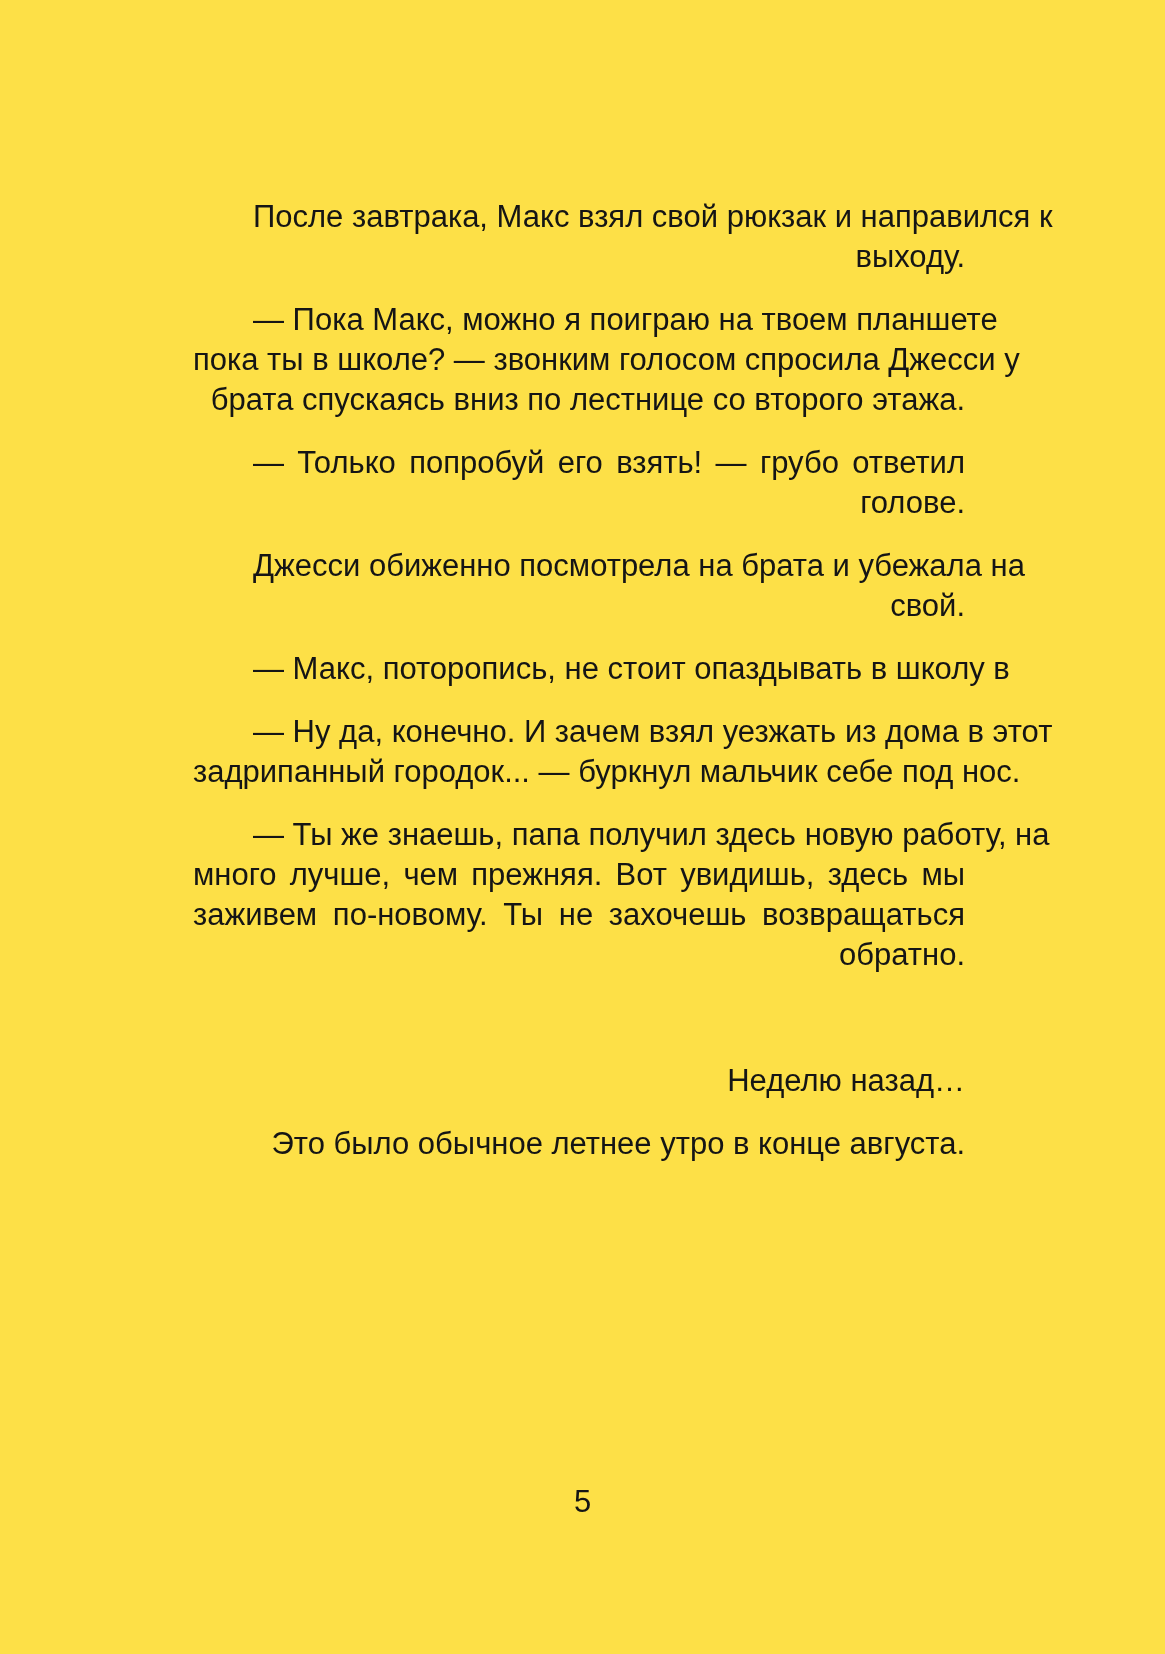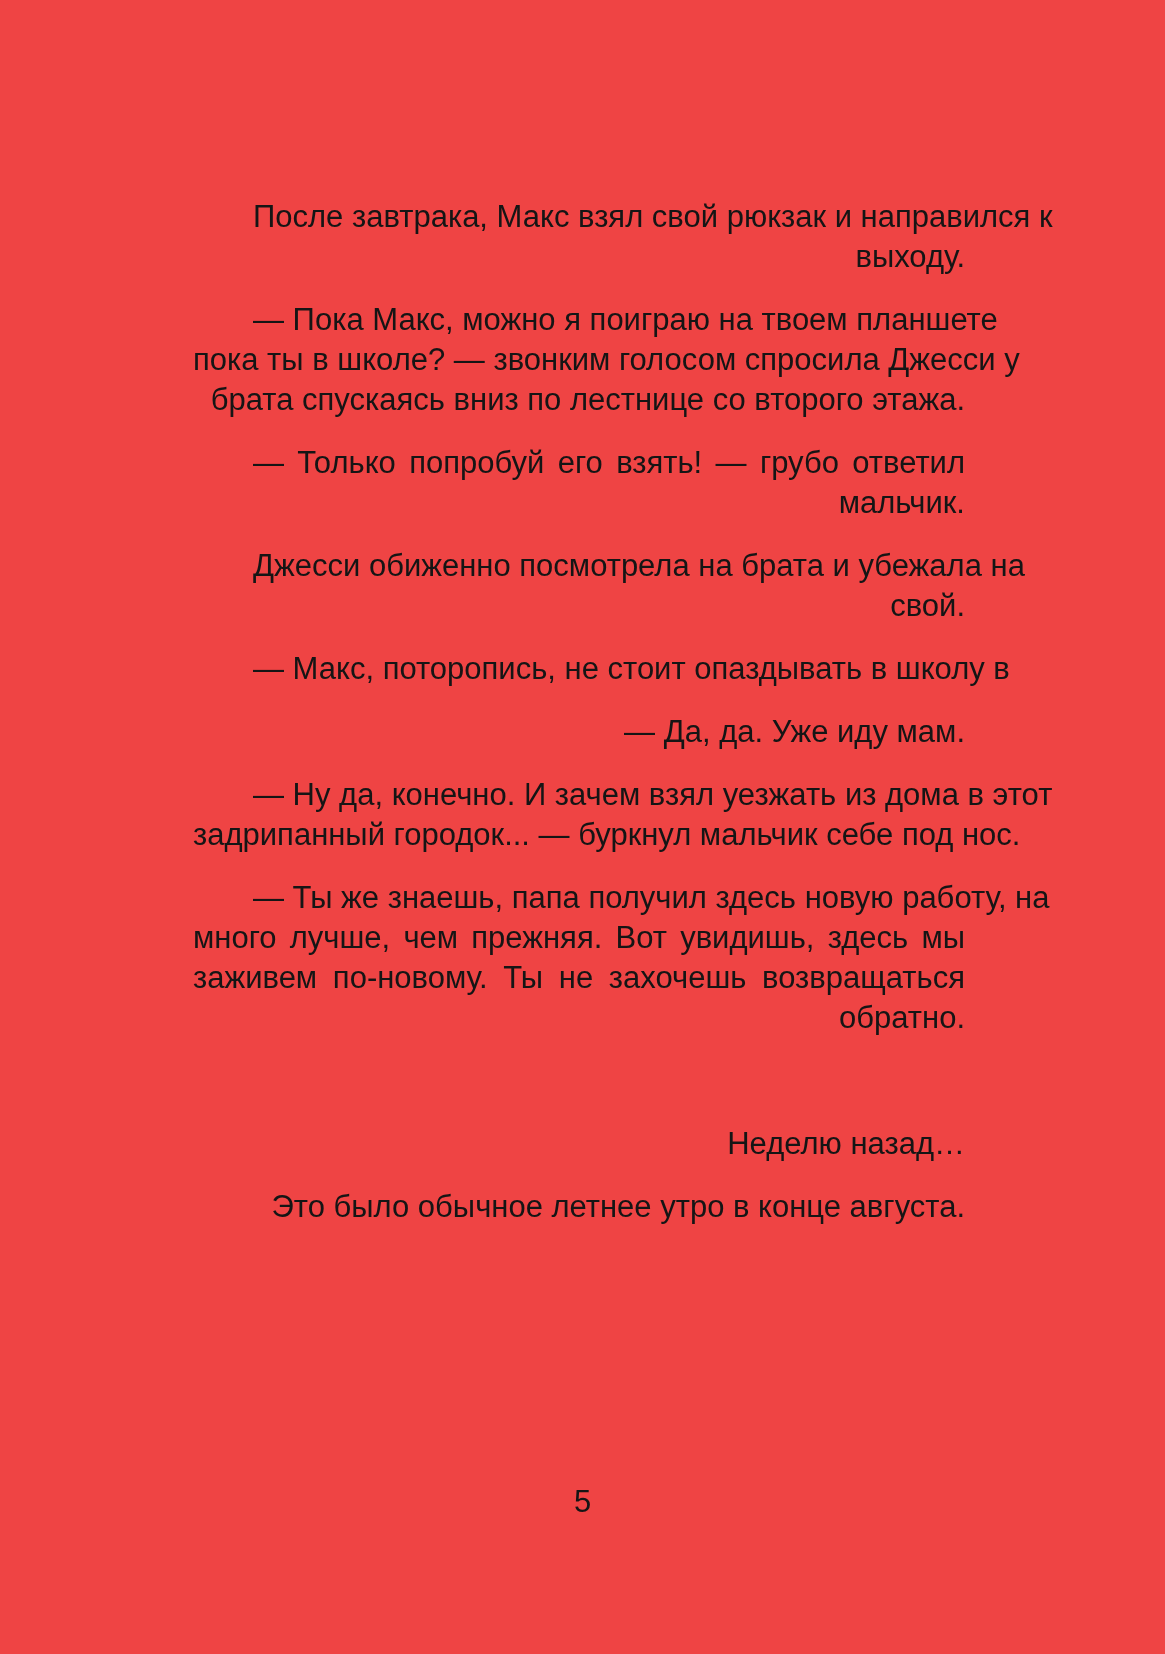--- a/index.html
+++ b/index.html
@@ -4,21 +4,21 @@
 <style>
   html, body {
     margin: 0;
     padding: 0;
     background: #ffffff;
   }
   .page {
     position: relative;
     width: 1165px;
     height: 1654px;
-    background: #ef4444;
+    background: #fde047;
     overflow: hidden;
     font-family: "Liberation Sans", sans-serif;
     color: #151515;
   }
   .text-block {
     position: absolute;
     left: 193px;
     top: 197px;
     width: 772px;
     font-size: 31px;
@@ -58,31 +58,28 @@
         <div class="line first just">После завтрака, Макс взял свой рюкзак и направился к</div>
         <div class="line">выходу.</div>
       </div>
       <div class="paragraph">
         <div class="line first just">— Пока Макс, можно я поиграю на твоем планшете</div>
         <div class="line just">пока ты в школе? — звонким голосом спросила Джесси у</div>
         <div class="line">брата спускаясь вниз по лестнице со второго этажа.</div>
       </div>
       <div class="paragraph">
         <div class="line first just">— Только попробуй его взять! — грубо ответил</div>
-        <div class="line">мальчик.</div>
+        <div class="line">голове.</div>
       </div>
       <div class="paragraph">
         <div class="line first just">Джесси обиженно посмотрела на брата и убежала на</div>
         <div class="line">свой.</div>
       </div>
       <div class="paragraph">
         <div class="line first just">— Макс, поторопись, не стоит опаздывать в школу в</div>
-      </div>
-      <div class="paragraph">
-        <div class="line first">— Да, да. Уже иду мам.</div>
       </div>
       <div class="paragraph">
         <div class="line first just">— Ну да, конечно. И зачем взял уезжать из дома в этот</div>
         <div class="line">задрипанный городок... — буркнул мальчик себе под нос.</div>
       </div>
       <div class="paragraph">
         <div class="line first just">— Ты же знаешь, папа получил здесь новую работу, на</div>
         <div class="line just">много лучше, чем прежняя. Вот увидишь, здесь мы</div>
         <div class="line just">заживем по-новому. Ты не захочешь возвращаться</div>
         <div class="line">обратно.</div>

